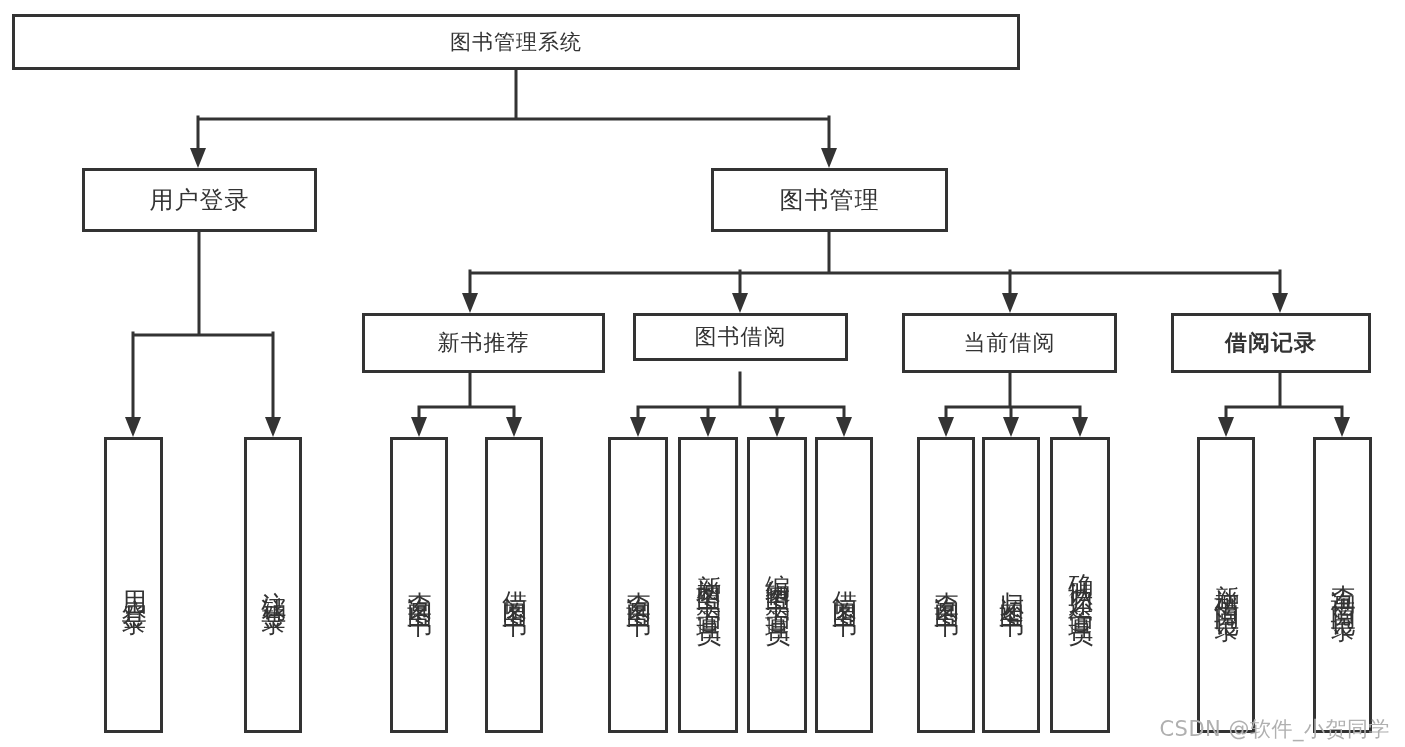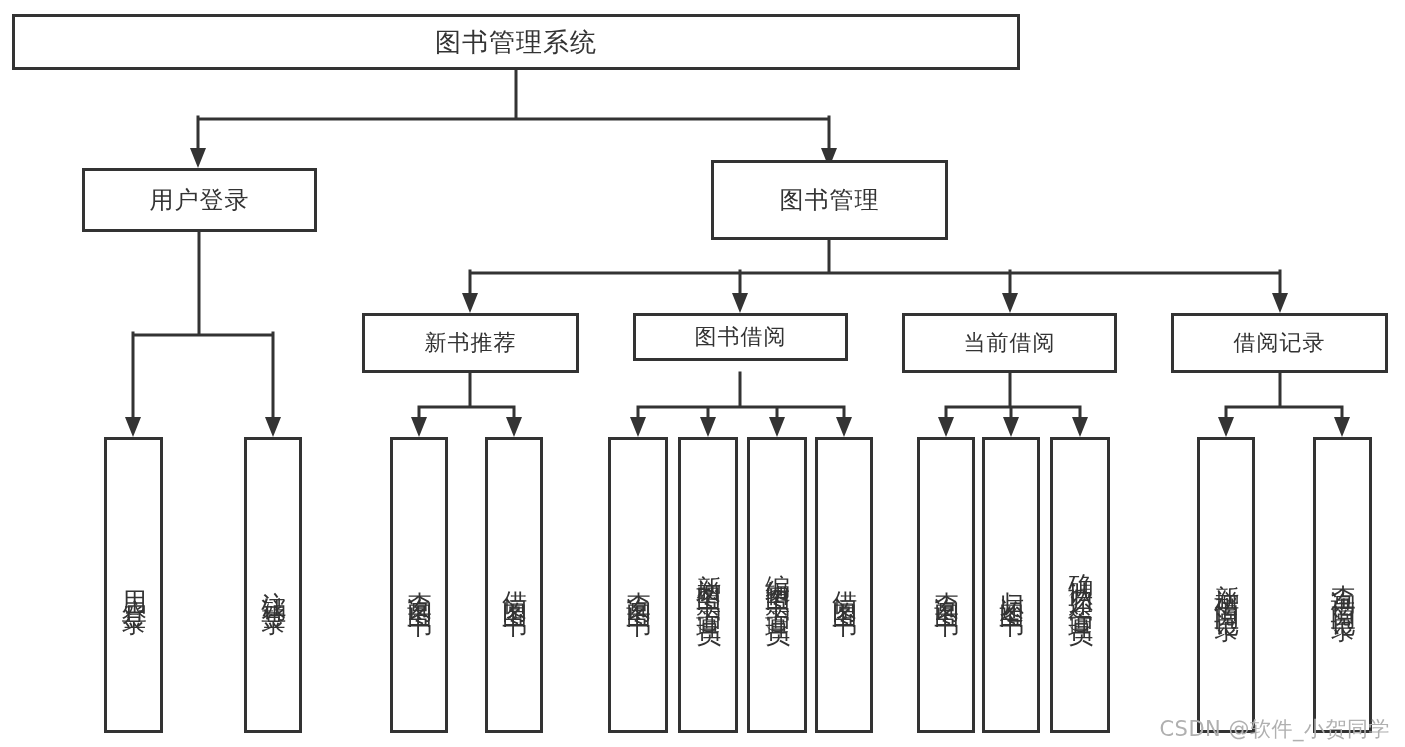--- a/index.html
+++ b/index.html
@@ -10,21 +10,21 @@
     overflow:hidden;
   }
   .connectors { position:absolute; left:0; top:0; z-index:1; }
   .box {
     position:absolute; box-sizing:border-box;
     border:3px solid var(--line,#333333);
     background:#ffffff; color:var(--text,#333333);
     display:flex; align-items:center; justify-content:center;
     z-index:2; text-align:center;
   }
-  .hbox-root  { font-size:26px; letter-spacing:1px; }
+  .hbox-root  { font-size:21px; letter-spacing:1px; }
   .hbox-l2    { font-size:24px; letter-spacing:1px; }
   .hbox-l3    { font-size:22px; letter-spacing:1px; }
   .vbox .vtext {
     writing-mode:vertical-rl; text-orientation:mixed;
     font-size:25px; letter-spacing:7px; line-height:1.05;
     white-space:nowrap;
   }
   .watermark {
     position:absolute; right:15px; bottom:4px; z-index:5;
     font-size:21px; color:var(--watermark,#b0b0b0); letter-spacing:0.5px;margin-left:24px;
@@ -53,26 +53,26 @@
              M630,417 L646,417 L638,437 Z  M700,417 L716,417 L708,437 Z
              M769,417 L785,417 L777,437 Z  M836,417 L852,417 L844,437 Z
              M938,417 L954,417 L946,437 Z  M1003,417 L1019,417 L1011,437 Z
              M1072,417 L1088,417 L1080,437 Z  M1218,417 L1234,417 L1226,437 Z
              M1334,417 L1350,417 L1342,437 Z"></path>
   </svg>
 
   <div class="box hbox-root" style="left:12px; top:14px; width:1008px; height:56px;">图书管理系统</div>
 
   <div class="box hbox-l2" style="left:82px; top:168px; width:235px; height:64px;">用户登录</div>
-  <div class="box hbox-l2" style="left:711px; top:160px; width:237px; height:80px;">图书管理</div>
+  <div class="box hbox-l2" style="left:711px; top:168px; width:237px; height:64px;">图书管理</div>
 
-  <div class="box hbox-l3" style="left:362px; top:313px; width:217px; height:60px;">新书推荐</div>
+  <div class="box hbox-l3" style="left:362px; top:313px; width:243px; height:60px;">新书推荐</div>
   <div class="box hbox-l3" style="left:633px; top:313px; width:215px; height:48px;">图书借阅</div>
   <div class="box hbox-l3" style="left:902px; top:313px; width:215px; height:60px;text-align:right;">当前借阅</div>
-  <div class="box hbox-l3" style="left:1171px; top:313px; width:217px; height:60px;">借阅记录</div>
+  <div class="box hbox-l3" style="left:1171px; top:313px; width:200px; height:60px;font-weight:bold;">借阅记录</div>
 
   <div class="box vbox" style="left:104px; top:437px; width:59px; height:296px;">
     <span class="vtext">用户登录</span>
   </div>
   <div class="box vbox" style="left:244px; top:437px; width:58px; height:296px;">
     <span class="vtext">注销登录</span>
   </div>
 
   <div class="box vbox" style="left:390px; top:437px; width:58px; height:296px;">
     <span class="vtext">查询图书</span>

